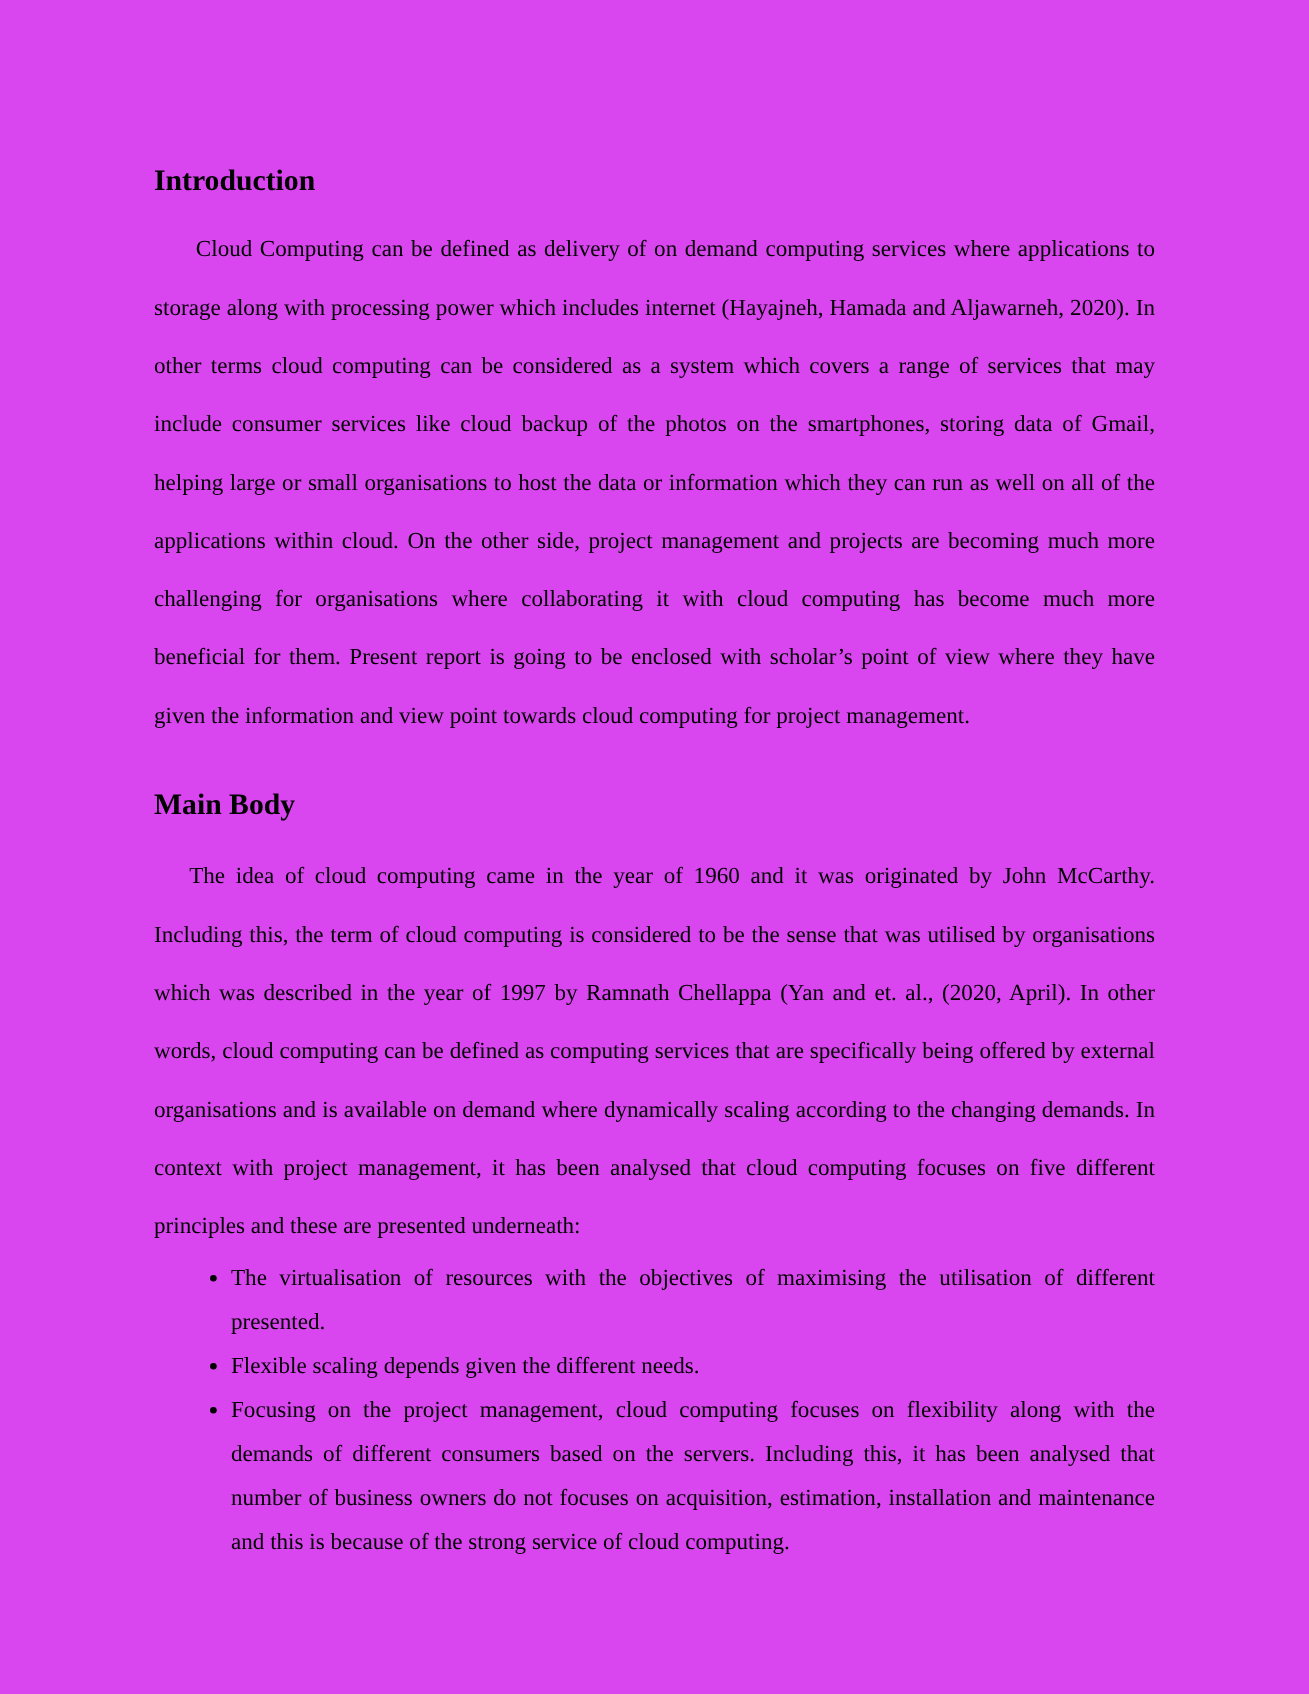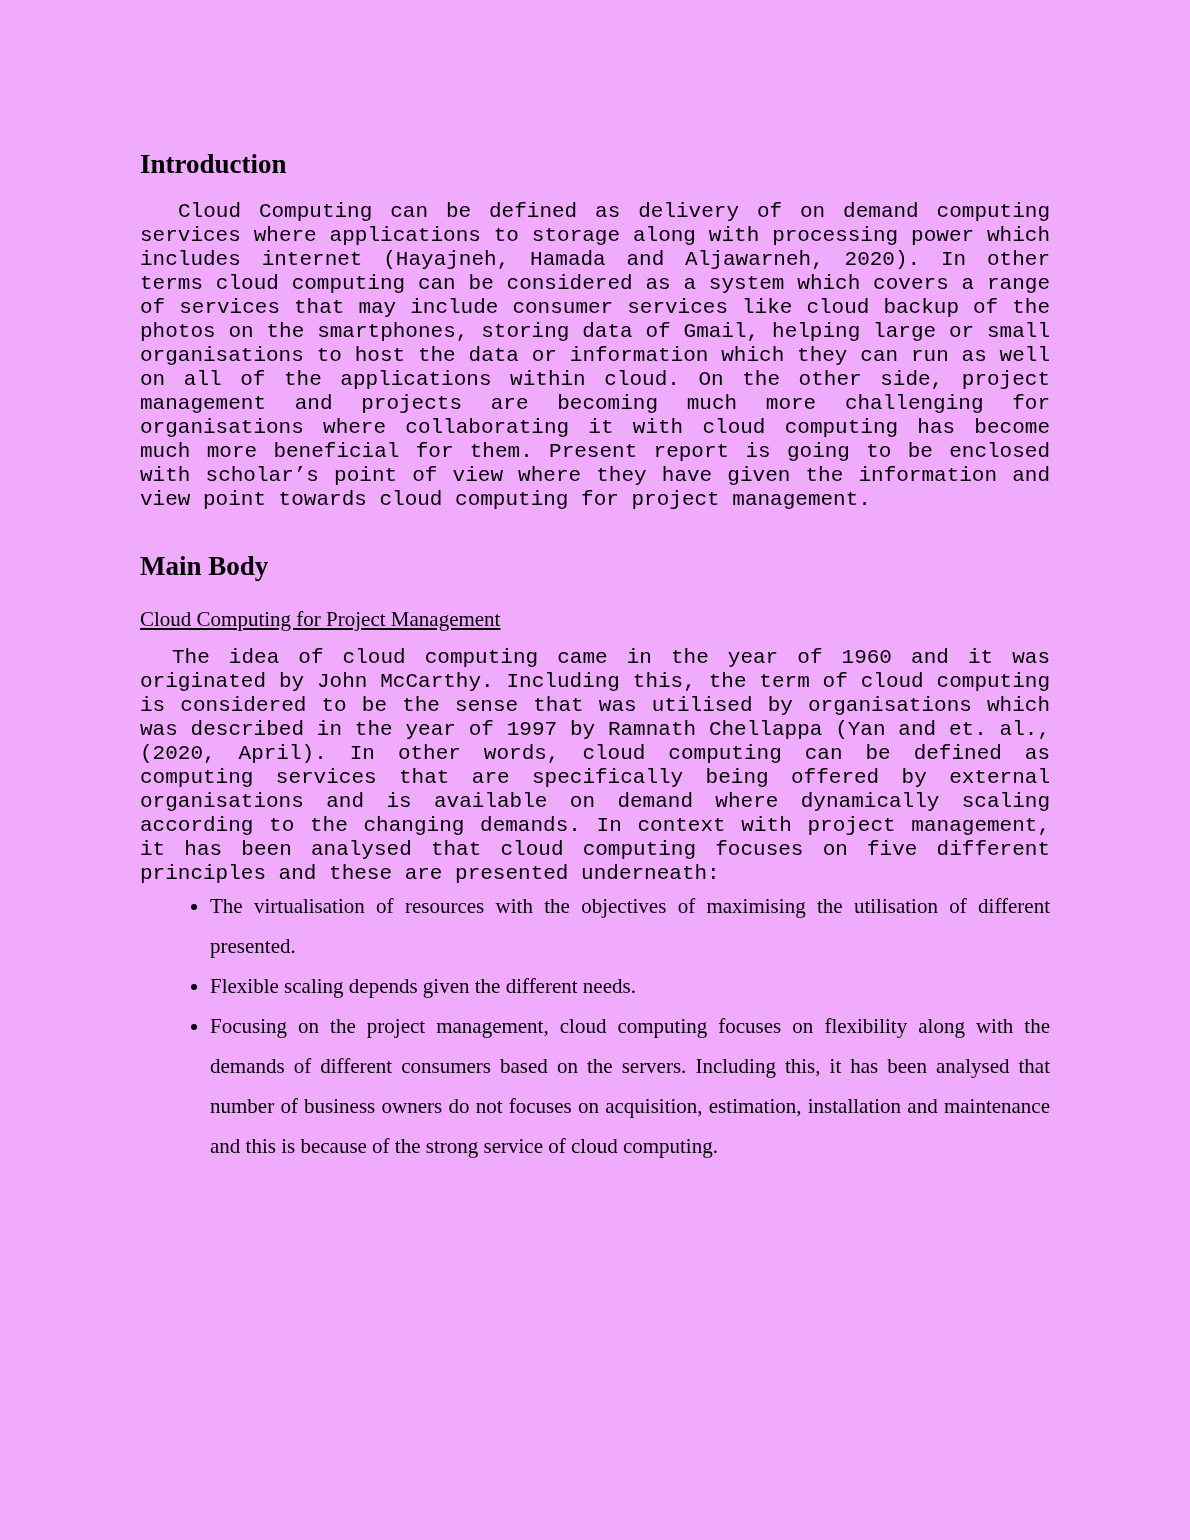--- a/index.html
+++ b/index.html
@@ -12,45 +12,44 @@
     width: 1190px;
     height: 1540px;
     font-family: "Liberation Serif", "DejaVu Serif", serif;
     color: #000000;
     overflow: hidden;
   }
   .page {
     width: 1190px;
     height: 1540px;
     padding: 148px 140px 40px 140px;
-    background: #f0abfc;
+    background: #d946ef;
   }
   .heading {
     font-size: 27px;
     font-weight: bold;
     margin: 0 0 20px 0;
     line-height: 1.2;
   }
   .heading-main {
     margin-top: 38px;
     margin-bottom: 22px;
   }
   .subheading {
     font-size: 21px;
     font-weight: normal;
     text-decoration: underline;
     margin: 0 0 12px 0;
     line-height: 1.4;
   }
   p.body-text {
     font-size: 21px;
-    line-height: 24px;
+    line-height: 53px;
     text-align: justify;
     margin: 0;
-    font-family: Liberation Mono, monospace;
   }
   p.indent-first {
     text-indent: 38px;
   }
   p.indent-first-sm {
     text-indent: 32px;
   }
   ul.bullets {
     margin: 0;
     padding: 0 0 0 70px;
@@ -68,21 +67,20 @@
 <body>
 
 <div class="page">
 
   <h1 class="heading">Introduction</h1>
 
   <p class="body-text indent-first">Cloud Computing can be defined as delivery of on demand computing services where applications to storage along with processing power which includes internet (Hayajneh, Hamada and Aljawarneh, 2020). In other terms cloud computing can be considered as a system which covers a range of services that may include consumer services like cloud backup of the photos on the smartphones, storing data of Gmail, helping large or small organisations to host the data or information which they can run as well on all of the applications within cloud. On the other side, project management and projects are becoming much more challenging for organisations where collaborating it with cloud computing has become much more beneficial for them. Present report is going to be enclosed with scholar’s point of view where they have given the information and view point towards cloud computing for project management.</p>
 
   <h1 class="heading heading-main">Main Body</h1>
 
-  <h2 class="subheading">Cloud Computing for Project Management</h2>
 
   <p class="body-text indent-first-sm">The idea of cloud computing came in the year of 1960 and it was originated by John McCarthy. Including this, the term of cloud computing is considered to be the sense that was utilised by organisations which was described in the year of 1997 by Ramnath Chellappa (Yan and et. al., (2020, April). In other words, cloud computing can be defined as computing services that are specifically being offered by external organisations and is available on demand where dynamically scaling according to the changing demands. In context with project management, it has been analysed that cloud computing focuses on five different principles and these are presented underneath:</p>
 
   <ul class="bullets">
     <li>The virtualisation of resources with the objectives of maximising the utilisation of different presented.</li>
     <li>Flexible scaling depends given the different needs.</li>
     <li>Focusing on the project management, cloud computing focuses on flexibility along with the demands of different consumers based on the servers. Including this, it has been analysed that number of business owners do not focuses on acquisition, estimation, installation and maintenance and this is because of the strong service of cloud computing.</li>
   </ul>
 
 </div>

